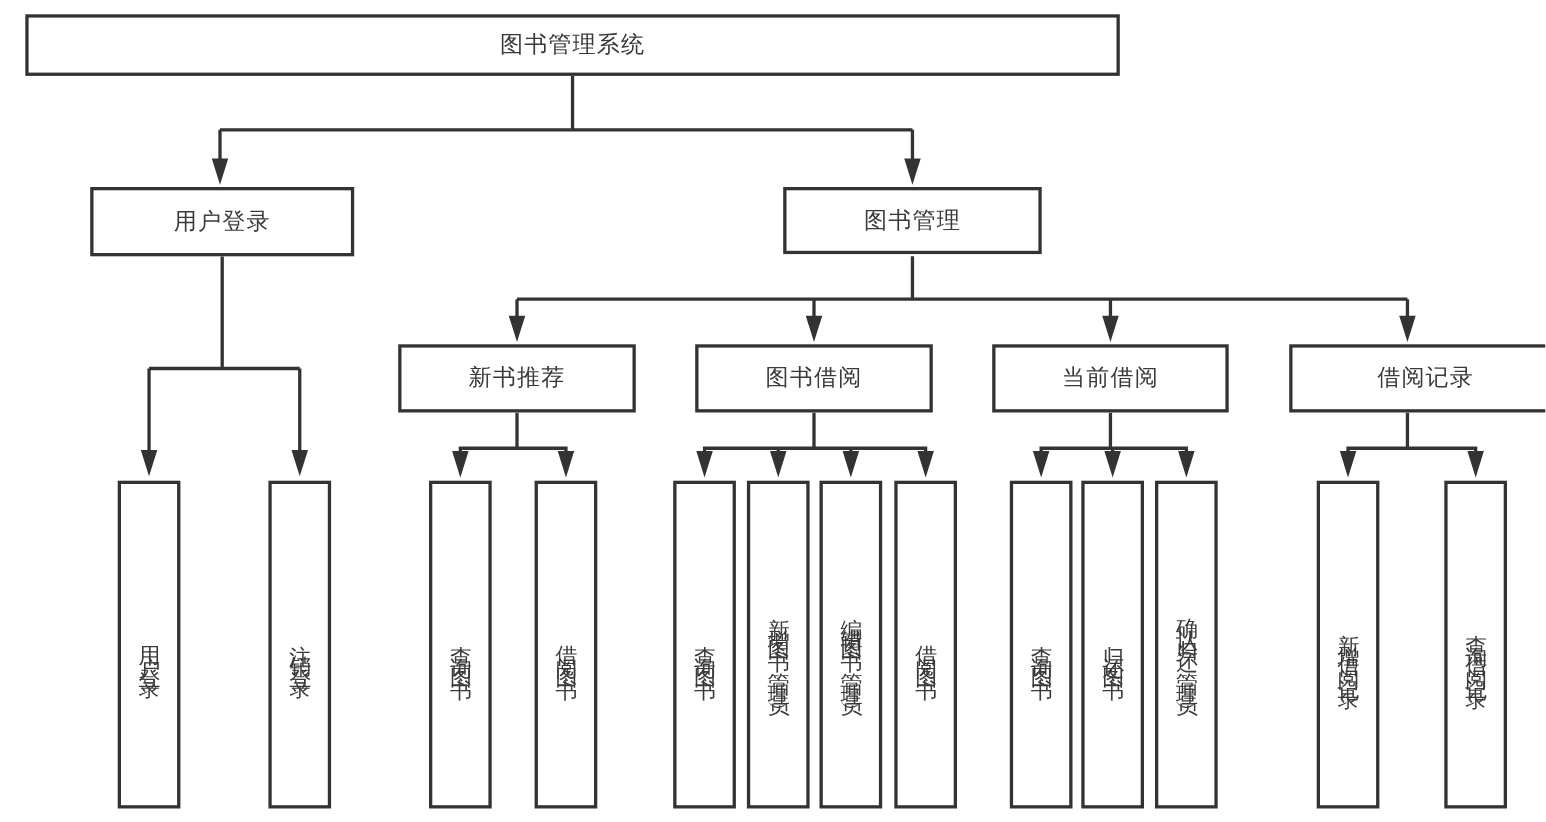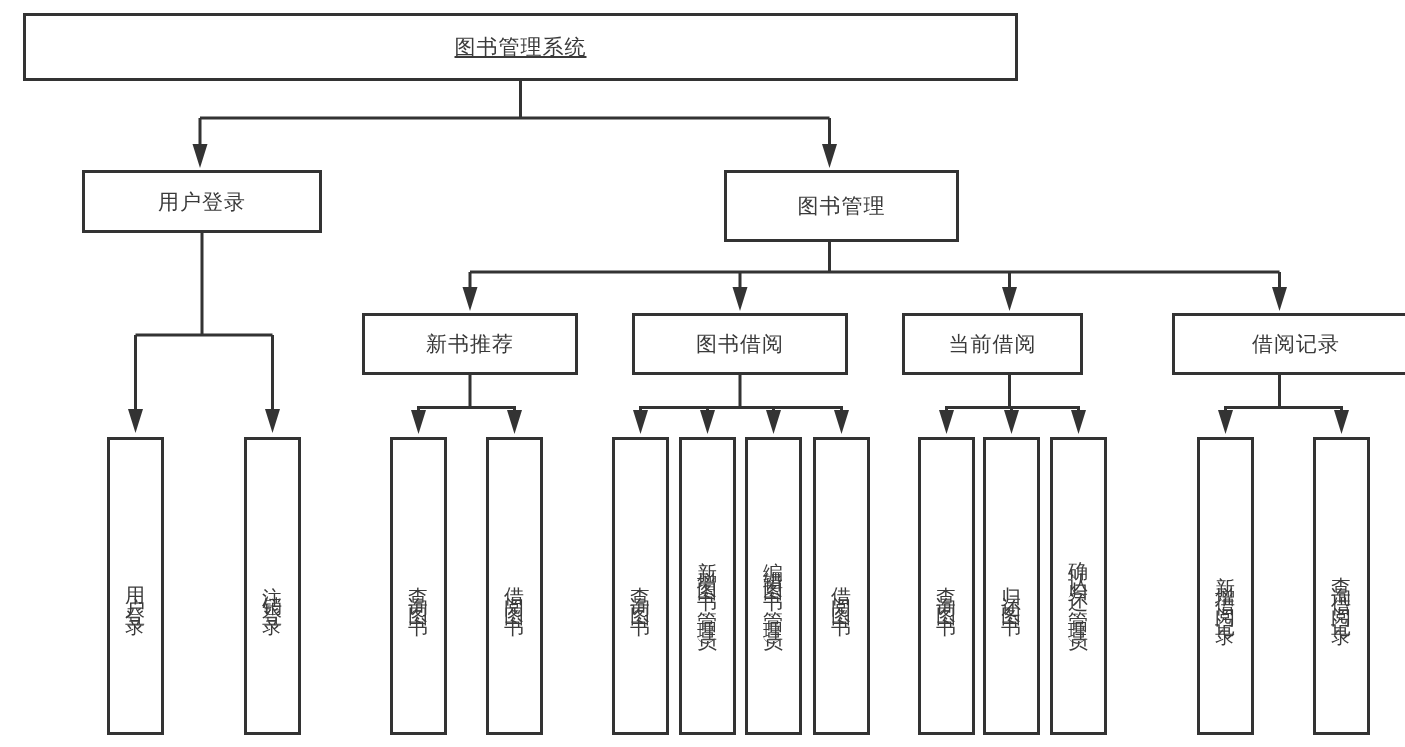--- a/index.html
+++ b/index.html
@@ -78,28 +78,28 @@
       <polygon points="766,410 781,410 773.5,434"></polygon>
       <polygon points="834,410 849,410 841.5,434"></polygon>
       <polygon points="939,410 954,410 946.5,434"></polygon>
       <polygon points="1004,410 1019,410 1011.5,434"></polygon>
       <polygon points="1071,410 1086,410 1078.5,434"></polygon>
       <polygon points="1218,410 1233,410 1225.5,434"></polygon>
       <polygon points="1334,410 1349,410 1341.5,434"></polygon>
     </g>
   </svg>
 
-  <div class="node" style="left:23px; top:13px; width:995px; height:68px;text-decoration:underline;">图书管理系统</div>
+  <div class="node" style="left:23px; top:13px; width:995px; height:56px;">图书管理系统</div>
 
   <div class="node" style="left:82px; top:170px; width:240px; height:63px;">用户登录</div>
-  <div class="node" style="left:712px; top:170px; width:235px; height:72px;margin-left:12px;">图书管理</div>
+  <div class="node" style="left:712px; top:170px; width:235px; height:61px;">图书管理</div>
 
   <div class="node" style="left:632px; top:313px; width:216px; height:62px;">图书借阅</div>
   <div class="node" style="left:362px; top:313px; width:216px; height:62px;">新书推荐</div>
-  <div class="node" style="left:902px; top:313px; width:181px; height:62px;">当前借阅</div>
+  <div class="node" style="left:902px; top:313px; width:215px; height:62px;">当前借阅</div>
   <div class="node" style="left:1172px; top:313px; width:248px; height:62px;">借阅记录</div>
 
   <div class="node v" style="left:107px; top:437px; width:57px; height:298px;">用户登录</div>
   <div class="node v" style="left:244px; top:437px; width:57px; height:298px;">注销登录</div>
 
   <div class="node v" style="left:390px; top:437px; width:57px; height:298px;">查询图书</div>
   <div class="node v" style="left:486px; top:437px; width:57px; height:298px;">借阅图书</div>
 
   <div class="node v" style="left:612px; top:437px; width:57px; height:298px;">查询图书</div>
   <div class="node v" style="left:679px; top:437px; width:57px; height:298px;">新增图书（管理员）</div>

